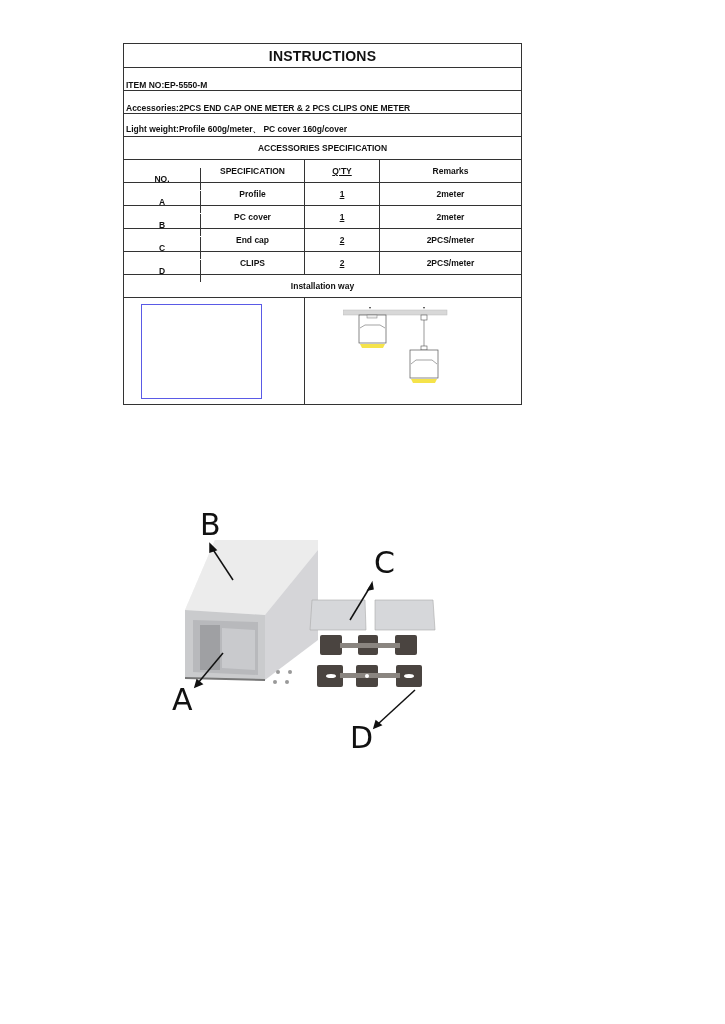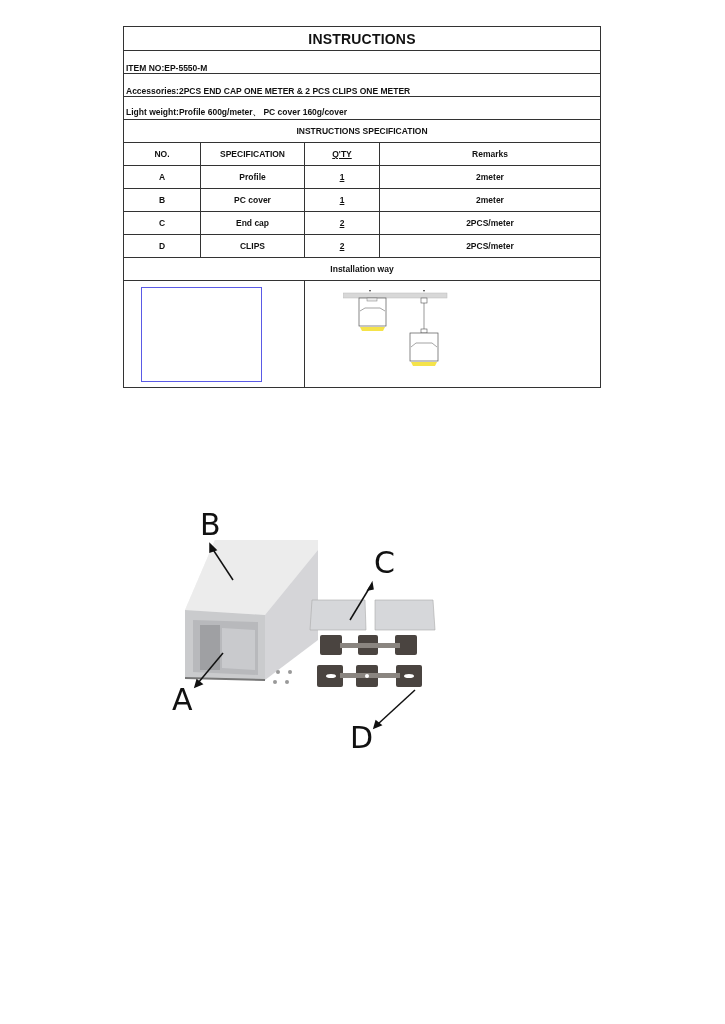--- a/index.html
+++ b/index.html
@@ -1,32 +1,32 @@
 <!DOCTYPE html>
 <html><head>
 <meta charset="utf-8">
 <style>
   html, body { margin: 0; padding: 0; background: #ffffff; }
   body { width: 725px; height: 1024px; position: relative; overflow: hidden;
          font-family: "Liberation Sans", sans-serif; color: #111; }
-  .sheet { position: absolute; left: 123px; top: 26px; width: 478px;
+  .sheet { position: absolute; left: 123px; top: 43px; width: 399px;
            border: 1px solid #333; box-sizing: border-box; }
   .row { border-bottom: 1px solid #333; display: flex; box-sizing: border-box; }
   .row:last-child { border-bottom: none; }
   .title { height: 24px; justify-content: center; align-items: center;
            font-weight: bold; font-size: 14px; letter-spacing: 0.2px; }
   .info { height: 23px; align-items: flex-end; padding-left: 2px;
           font-weight: bold; font-size: 8.5px; }
   .center { height: 23px; justify-content: center; align-items: center;
             font-weight: bold; font-size: 8.5px; }
   .cell { display: flex; align-items: center; justify-content: center;
           font-weight: bold; font-size: 8.5px; height: 100%;
           border-right: 1px solid #333; box-sizing: border-box; }
   .cell:last-child { border-right: none; }
-  .c1 { width: 77px; } .c2 { width: 104px; } .c3 { width: 75px; text-decoration: underline; } .c4 { flex: 1; }
+  .c1 { width: 77px; margin-top: 8px; } .c2 { width: 104px; } .c3 { width: 75px; text-decoration: underline; } .c4 { flex: 1; }
   .half-l { width: 181px; } .half-r { flex: 1; }
   .tr { height: 23px; }
   .figrow { height: 106px; }
   .figcell { position: relative; height: 100%; border-right: 1px solid #333; box-sizing: border-box; }
   .figcell:last-child { border-right: none; }
   .size-box { position: absolute; left: 17px; top: 6px; width: 121px; height: 95px;
               border: 1.5px solid #5a5ae6; box-sizing: border-box; }
   .install { position: absolute; left: 38px; top: 6px; width: 110px; height: 90px; }
   .photo { position: absolute; left: 160px; top: 500px; width: 300px; height: 260px; }
   .lbl { position: absolute; font-family: "DejaVu Sans", sans-serif; font-size: 30px;
@@ -42,21 +42,21 @@
   <div class="row info">
       <span>ITEM NO:EP-5550-M</span>
     </div>
   <div class="row info">
       <span>Accessories:2PCS END CAP ONE METER &amp; 2 PCS CLIPS ONE METER</span>
     </div>
   <div class="row info">
       <span>Light weight:Profile 600g/meter、 PC cover 160g/cover</span>
     </div>
   <div class="row center">
-      <span>INSTRUCTIONS SPECIFICATION</span>
+      <span>ACCESSORIES SPECIFICATION</span>
     </div>
 
   <div class="row tr">
     <div class="cell c1">NO.</div>
     <div class="cell c2">SPECIFICATION</div>
     <div class="cell c3">Q'TY</div>
     <div class="cell c4">Remarks</div>
   </div>
   <div class="row tr">
     <div class="cell c1">A</div>

